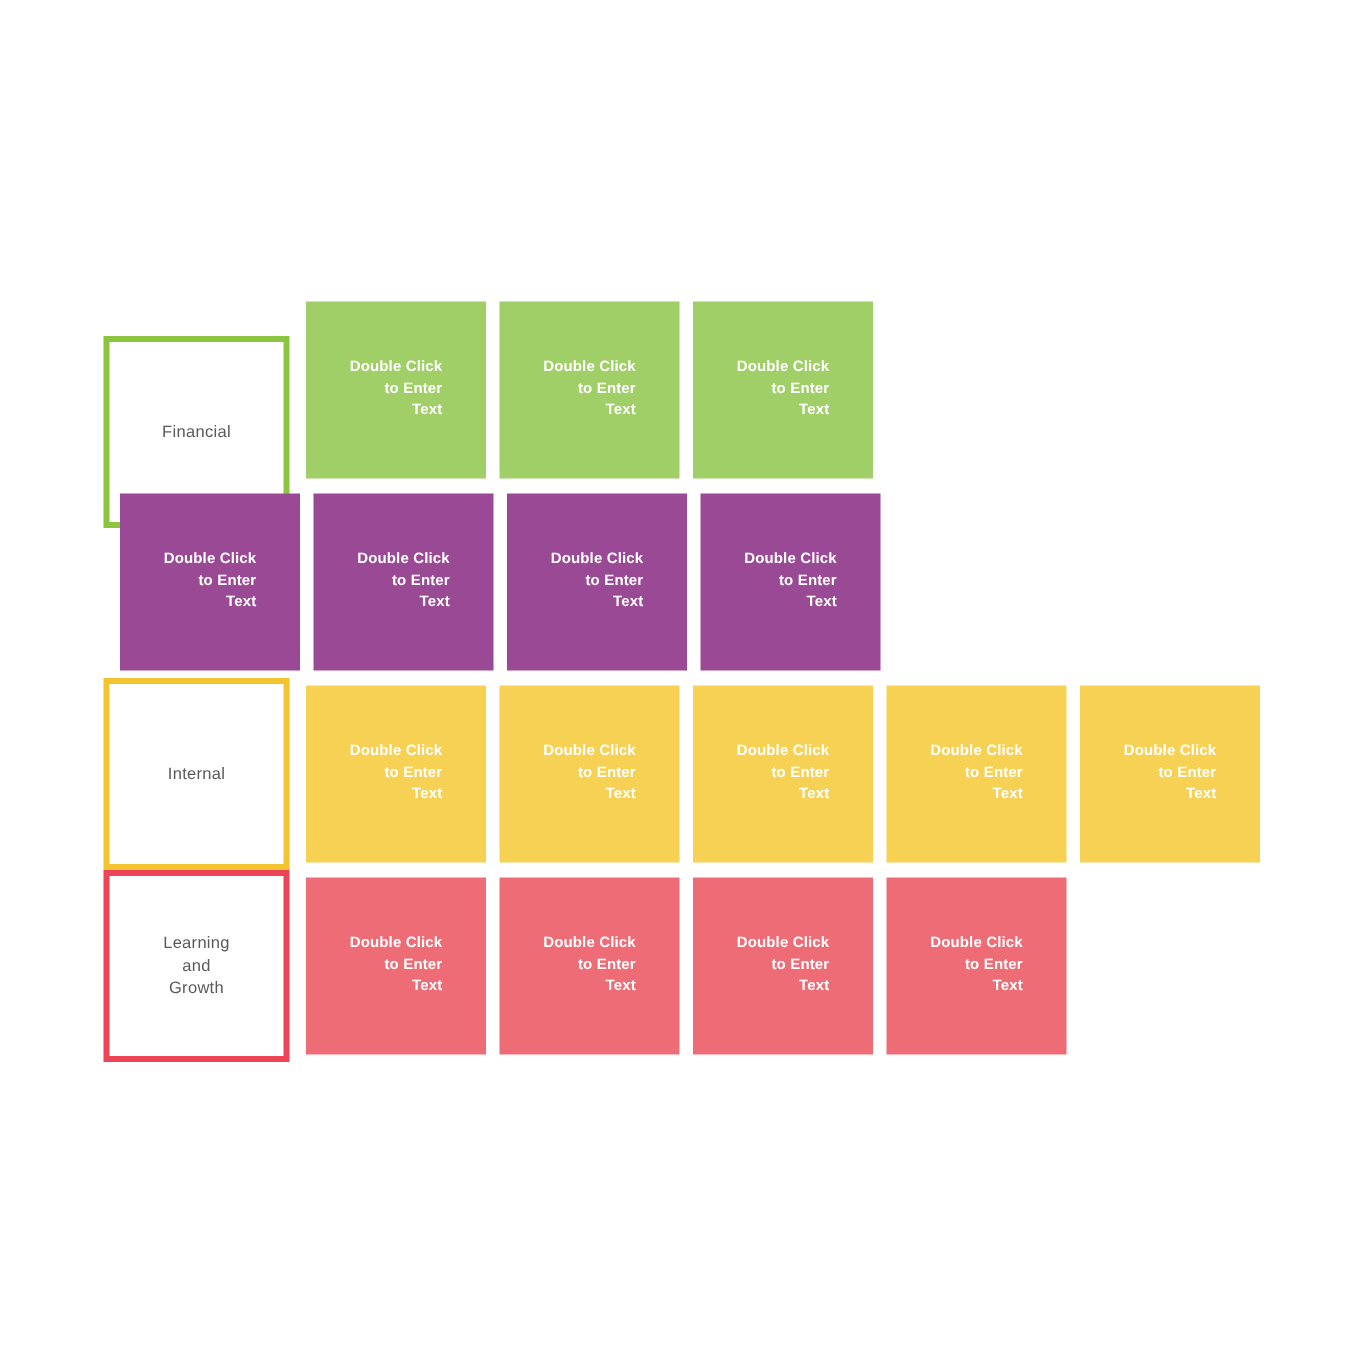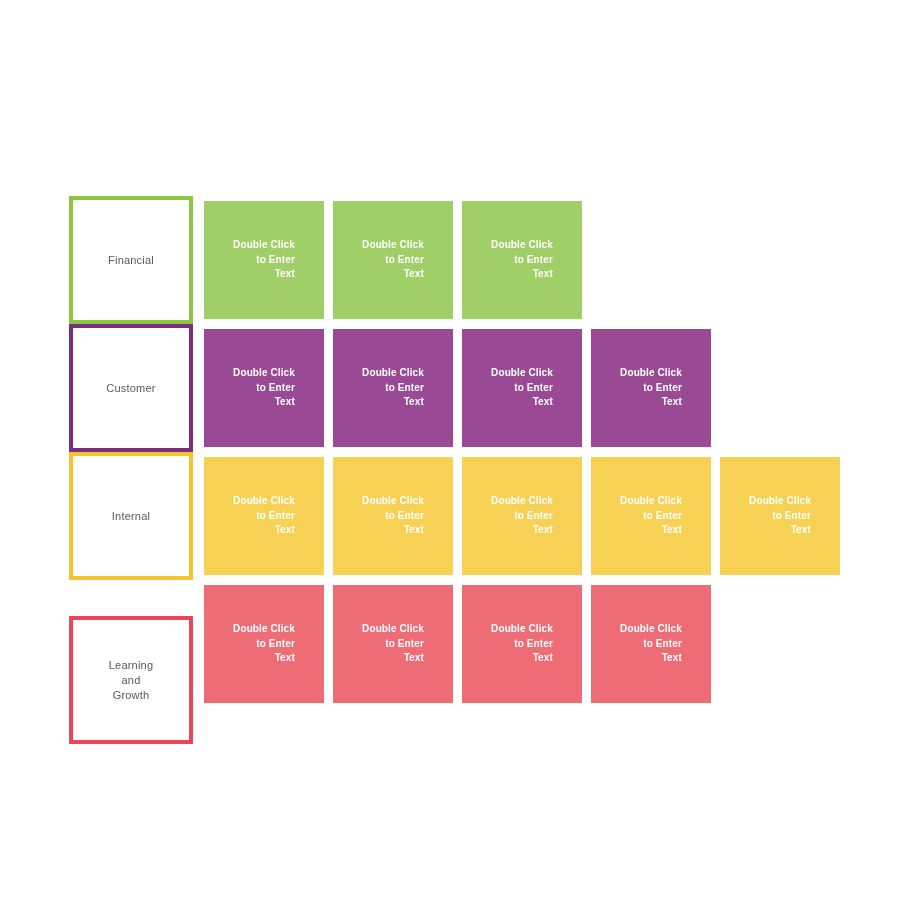--- a/index.html
+++ b/index.html
@@ -103,21 +103,21 @@
   .row-learning .cell        { background: #ee6c76; }
 </style>
 </head>
 <body>
 
 <div id="canvas" style="background: rgb(255, 255, 255);">
 
   <div class="matrix">
 
     <div class="row row-financial">
-      <div class="label-cell" style="border-color: rgb(140, 198, 63);">
+      <div class="label-cell" style="border-color: rgb(140, 198, 63); margin-top: 28px;">
         <span class="label-text" style="color: rgb(88, 89, 91);">Financial</span>
       </div>
       <div class="cells">
         <div class="cell" style="background: rgb(160, 206, 103);">
           <span class="cell-text" style="color: rgb(255, 255, 255);">Double Click
 to Enter
 Text</span>
         </div>
         <div class="cell" style="background: rgb(160, 206, 103);">
           <span class="cell-text" style="color: rgb(255, 255, 255);">Double Click
@@ -126,23 +126,20 @@
         </div>
         <div class="cell" style="background: rgb(160, 206, 103);">
           <span class="cell-text" style="color: rgb(255, 255, 255);">Double Click
 to Enter
 Text</span>
         </div>
       </div>
     </div>
 
     <div class="row row-customer">
-      <div class="label-cell" style="border-color: rgb(123, 45, 126);">
-        <span class="label-text" style="color: rgb(88, 89, 91);">Customer</span>
-      </div>
       <div class="cells">
         <div class="cell" style="background: rgb(154, 74, 149);">
           <span class="cell-text" style="color: rgb(255, 255, 255);">Double Click
 to Enter
 Text</span>
         </div>
         <div class="cell" style="background: rgb(154, 74, 149);">
           <span class="cell-text" style="color: rgb(255, 255, 255);">Double Click
 to Enter
 Text</span>
@@ -187,21 +184,21 @@
         </div>
         <div class="cell" style="background: rgb(247, 209, 84);">
           <span class="cell-text" style="color: rgb(255, 255, 255);">Double Click
 to Enter
 Text</span>
         </div>
       </div>
     </div>
 
     <div class="row row-learning">
-      <div class="label-cell" style="border-color: rgb(237, 68, 87); margin-top: 36px;">
+      <div class="label-cell" style="border-color: rgb(237, 68, 87);">
         <span class="label-text" style="color: rgb(88, 89, 91);">Learning
 and
 Growth</span>
       </div>
       <div class="cells">
         <div class="cell" style="background: rgb(238, 108, 118);">
           <span class="cell-text" style="color: rgb(255, 255, 255);">Double Click
 to Enter
 Text</span>
         </div>

